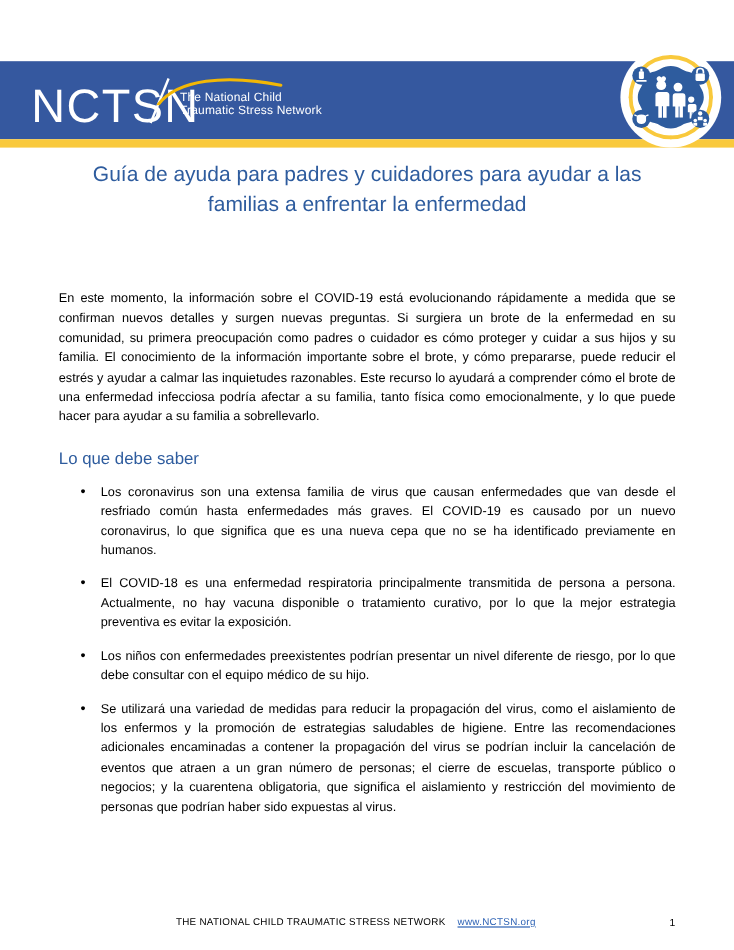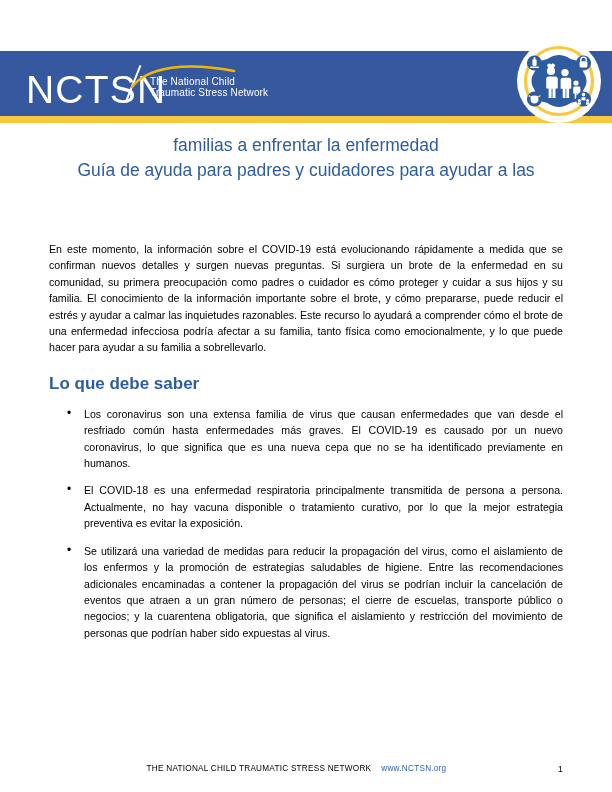--- a/index.html
+++ b/index.html
@@ -115,22 +115,22 @@
     width: 514px;
   }
   .intro-para {
     font-size: 10.6px;
     line-height: 16.4px;
     text-align: justify;
     margin: 0 0 18px 0;
     color: #000;
   }
   .section-heading {
-    font-size: 17px;
-    font-weight: bold;
+    font-size: 14px;
+    font-weight: normal;
     color: #2E5C9E;
     margin: 0 0 12px 0;
   }
   ul.bullets {
     list-style: none;
     margin: 0;
     padding: 0;
   }
   ul.bullets > li {
     position: relative;
@@ -163,20 +163,21 @@
   .footer-center {
     position: absolute;
     left: 0;
     top: 0;
     width: 495px;
     text-align: center;
     white-space: nowrap;
   }
   .footer-link {
     color: #2E63B5;
+    text-decoration: underline;
     margin-left: 10px;
   }
   .footer-page {
     position: absolute;
     right: 0;
     top: 0;
     font-size: 8.6px;
   }
 </style>
 </head>
@@ -252,33 +253,34 @@
       <path d="M65.5 59.2 h4 v3.1 h-4 z" fill="#FFFFFF"></path>
       <circle cx="63.4" cy="62.4" r="1.5" fill="#FFFFFF"></circle>
       <path d="M61.8 64.3 h3.2 v2.4 h-3.2 z" fill="#FFFFFF"></path>
       <circle cx="71.6" cy="62.4" r="1.5" fill="#FFFFFF"></circle>
       <path d="M70 64.3 h3.2 v2.4 h-3.2 z" fill="#FFFFFF"></path>
     </g>
   </svg>
 </div>
 
 <div class="doc-title">
+  <span class="line">Guía de ayuda para padres y cuidadores para ayudar a las</span>
   <span class="line">familias a enfrentar la enfermedad</span>
-  <span class="line">Guía de ayuda para padres y cuidadores para ayudar a las</span>
 </div>
 
 <div class="content">
 
   <p class="intro-para">En este momento, la información sobre el COVID-19 está evolucionando rápidamente a medida que se confirman nuevos detalles y surgen nuevas preguntas. Si surgiera un brote de la enfermedad en su comunidad, su primera preocupación como padres o cuidador es cómo proteger y cuidar a sus hijos y su familia. El conocimiento de la información importante sobre el brote, y cómo prepararse, puede reducir el estrés y ayudar a calmar las inquietudes razonables. Este recurso lo ayudará a comprender cómo el brote de una enfermedad infecciosa podría afectar a su familia, tanto física como emocionalmente, y lo que puede hacer para ayudar a su familia a sobrellevarlo.</p>
 
   <div class="section-heading">Lo que debe saber</div>
 
   <ul class="bullets">
     <li>Los coronavirus son una extensa familia de virus que causan enfermedades que van desde el resfriado común hasta enfermedades más graves. El COVID-19 es causado por un nuevo coronavirus, lo que significa que es una nueva cepa que no se ha identificado previamente en humanos.</li>
     <li>El COVID-18 es una enfermedad respiratoria principalmente transmitida de persona a persona. Actualmente, no hay vacuna disponible o tratamiento curativo, por lo que la mejor estrategia preventiva es evitar la exposición.</li>
+    <li>Los niños con enfermedades preexistentes podrían presentar un nivel diferente de riesgo, por lo que debe consultar con el equipo médico de su hijo.</li>
     <li>Se utilizará una variedad de medidas para reducir la propagación del virus, como el aislamiento de los enfermos y la promoción de estrategias saludables de higiene. Entre las recomendaciones adicionales encaminadas a contener la propagación del virus se podrían incluir la cancelación de eventos que atraen a un gran número de personas; el cierre de escuelas, transporte público o negocios; y la cuarentena obligatoria, que significa el aislamiento y restricción del movimiento de personas que podrían haber sido expuestas al virus.</li>
   </ul>
 
 </div>
 
 <div class="footer">
   <div class="footer-center">
     <span>THE NATIONAL CHILD TRAUMATIC STRESS NETWORK</span><span class="footer-link">www.NCTSN.org</span>
   </div>
   <div class="footer-page">1</div>

